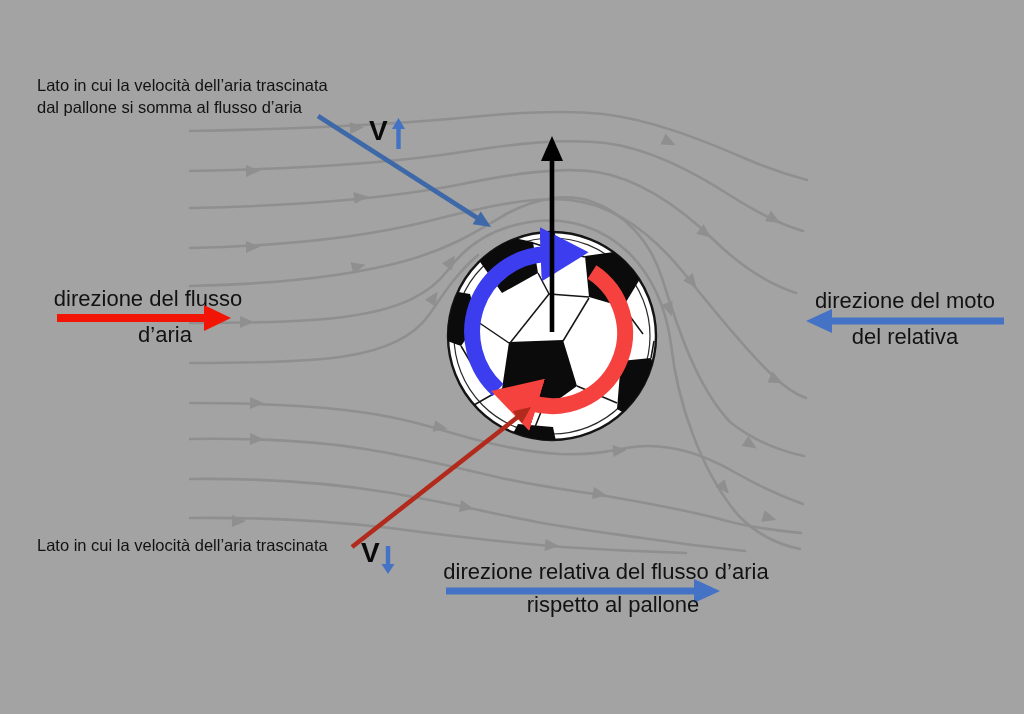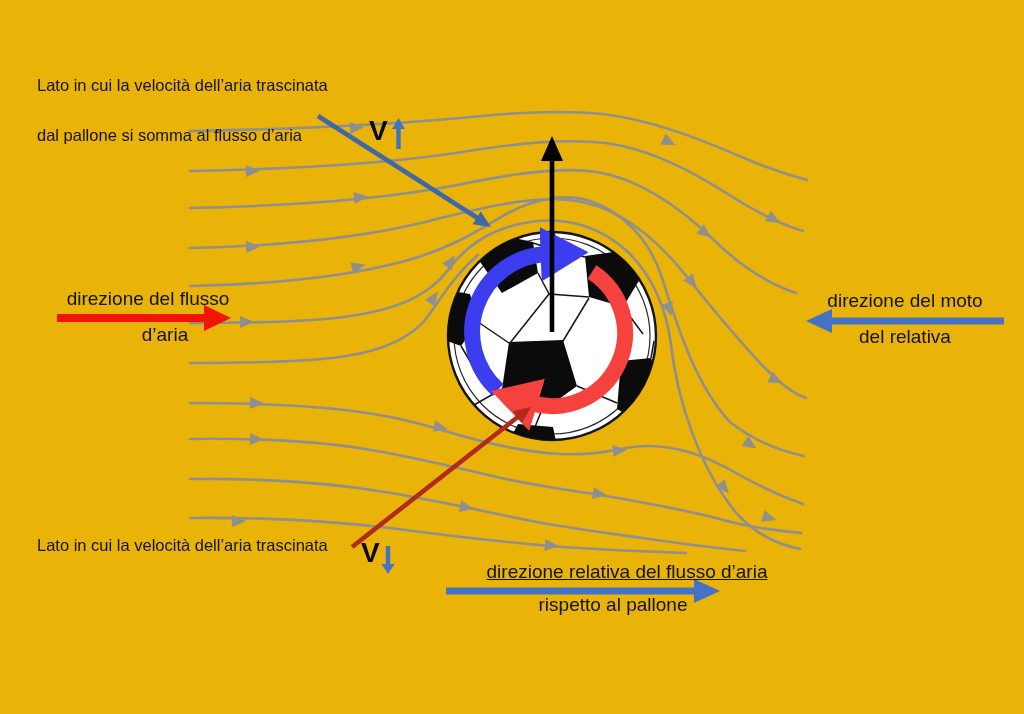--- a/index.html
+++ b/index.html
@@ -1,23 +1,23 @@
 <!DOCTYPE html>
 <html><head>
 <meta charset="utf-8">
 <style>
   html,body{margin:0;padding:0;background:#fff;}
   #canvas{
-    position:relative;width:1024px;height:714px;background:#eab308;
+    position:relative;width:1024px;height:714px;background:#a3a3a3;
     font-family:"Liberation Sans",sans-serif;overflow:hidden;color:#111;
   }
   #diagram-svg{position:absolute;left:0;top:0;}
   .lbl{position:absolute;white-space:pre-wrap;}
   .cap{font-size:16.5px;line-height:22px;color:#121212;}
-  .big{font-size:19px;line-height:26px;color:#121212;text-align:center;}
+  .big{font-size:22px;line-height:26px;color:#121212;text-align:center;}
   .vlab{font-size:28px;font-weight:700;color:#0a0a0a;line-height:28px;}
 </style>
 </head>
 <body>
 
 <div id="canvas">
 
   <svg id="diagram-svg" width="1024" height="714" viewBox="0 0 1024 714">
     <defs>
       <clipPath id="ballClip">
@@ -124,30 +124,30 @@
       <line x1="318" y1="116" x2="479" y2="219" stroke="#3e68a8" stroke-width="4.6"></line>
       <polygon points="-17,-7.5 0,0 -17,7.5" fill="#3e68a8" transform="translate(491,227) rotate(32.6)"></polygon>
     </g>
     <g>
       <line x1="352" y1="547" x2="519" y2="416" stroke="#b22a1c" stroke-width="4.6"></line>
       <polygon points="-17,-7.5 0,0 -17,7.5" fill="#b22a1c" transform="translate(531,407) rotate(-37)"></polygon>
     </g>
   </svg>
 
   <div class="lbl cap" style="left:37px;top:74px;">Lato in cui la velocità dell’aria trascinata</div>
-  <div class="lbl cap" style="left:37px;top:96px;margin-top:28px;">dal pallone si somma al flusso d’aria</div>
+  <div class="lbl cap" style="left:37px;top:96px;">dal pallone si somma al flusso d’aria</div>
 
   <div class="lbl vlab" style="left:369px;top:117px;">V</div>
 
   <div class="lbl big" style="left:28px;top:286px;width:240px;">direzione del flusso</div>
   <div class="lbl big" style="left:785px;top:288px;width:240px;">direzione del moto</div>
 
   <div class="lbl big" style="left:45px;top:322px;width:240px;">d’aria</div>
   <div class="lbl big" style="left:785px;top:324px;width:240px;">del relativa</div>
 
   <div class="lbl cap" style="left:37px;top:534px;">Lato in cui la velocità dell’aria trascinata</div>
 
   <div class="lbl vlab" style="left:361px;top:539px;">V</div>
 
-  <div class="lbl big" style="left:444px;top:559px;width:366px;text-decoration:underline;">direzione relativa del flusso d’aria</div>
+  <div class="lbl big" style="left:423px;top:559px;width:366px;">direzione relativa del flusso d’aria</div>
   <div class="lbl big" style="left:430px;top:592px;width:366px;text-align:center;">rispetto al pallone</div>
 
 </div>
 
 </body></html>

